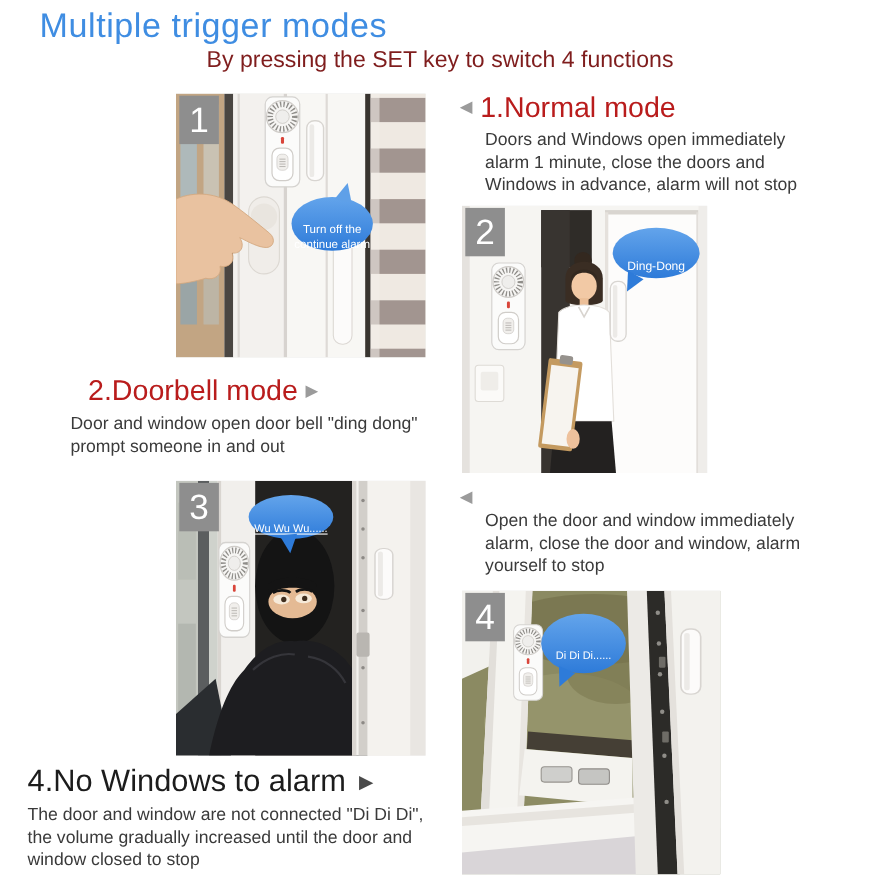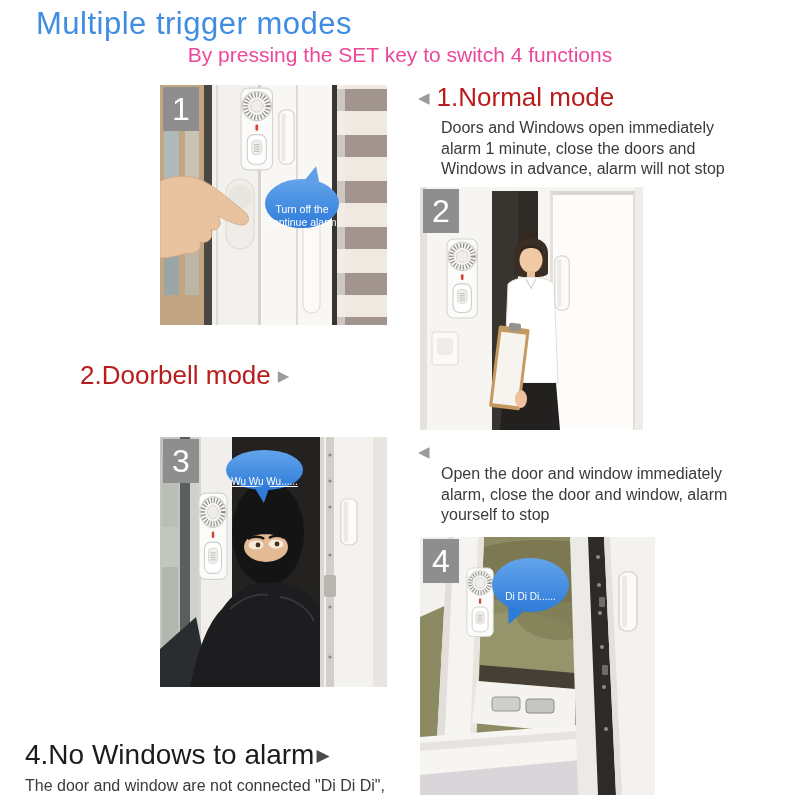--- a/index.html
+++ b/index.html
@@ -6,21 +6,21 @@
   body {
     width:800px; height:800px; background:#ffffff; position:relative;
     font-family:"Liberation Sans", sans-serif; overflow:hidden;
   }
   .title {
     position:absolute; top:6px; left:0; width:800px; text-align:left;
     font-size:31px; color:#3f8de2; letter-spacing:0.5px;padding-left:36px;
   }
   .subtitle {
     position:absolute; top:43px; left:0; width:800px; text-align:center;
-    font-size:21px; color:#ec4899;
+    font-size:21px; color:#7f1d1d;
   }
   .photo { position:absolute; overflow:hidden; background:#eee; }
   .photo svg { display:block; position:absolute; top:0; left:0; }
   .badge {
     position:absolute; top:2px; left:3px; width:36px; height:44px;
     background:#8e8e8e; color:#ffffff; font-size:32px;
     display:flex; align-items:center; justify-content:center; z-index:3;
   }
   .bubble {
     position:absolute; z-index:2;
@@ -46,25 +46,25 @@
   .b3 { left:66px;  top:13px; width:77px; height:40px; font-size:10px;text-decoration:underline; }
   .b4 { left:72px;  top:21px; width:77px; height:54px; font-size:10px; }
   .tb { position:absolute; }
   .heading-row { display:flex; align-items:center; gap:7px; }
   .arrow { font-size:15px; color:#9b9b9b; line-height:1; }
   .heading { font-size:26px; color:#b91c1c; white-space:nowrap; }
   .desc { font-size:16px; color:#3a3a3a; line-height:1.29; white-space:pre-line; margin-top:5px; }
   .tb1 { left:418px; top:82px;  width:378px; }
   .tb1 .desc, .tb3 .desc { margin-left:23px; }
   .tb2 { left:64px;  top:340px; width:390px; }
-  .tb2 .heading-row { padding-left:16px;margin-top:20px; }
+  .tb2 .heading-row { padding-left:16px; }
   .tb3 { left:418px; top:444px; width:378px; }
   .tb4 { left:25px;  top:694px; width:420px; }
   .tb4 .heading { font-size:28px; color:#1c1c1c; }
-  .tb4 .heading-row { gap:2px;margin-top:45px; }
+  .tb4 .heading-row { gap:12px; }
   .tb4 .arrow { color:#4a4a4a; font-size:17px; }
 </style>
 </head>
 <body>
 
 <svg width="0" height="0" style="position:absolute">
   <defs>
     <g id="alarm-sym">
       <rect x="2" y="2" width="56" height="146" rx="12" fill="#fbfbfa" stroke="#d5d3d0" stroke-width="2"></rect>
       <circle cx="30" cy="34" r="26" fill="#f6f5f3" stroke="#cfccc8" stroke-width="2"></circle>
@@ -190,27 +190,33 @@
       </g>
     <g>
       <rect x="12" y="145" width="26" height="33" rx="3" fill="#fbfaf8" stroke="#dedbd6"></rect>
       <rect x="17" y="151" width="16" height="17" rx="2" fill="#efede9"></rect>
     </g>
     <g>
         <use href="#alarm-sym" transform="translate(26,51) scale(0.54)"></use>
       </g>
   </svg>
   <div class="badge">2</div>
+  <div class="bubble b2">
+    <span class="tail tail-down"></span>
+    <span class="bubble-text">Ding-Dong</span>
+  </div>
 </div>
 
 <div class="tb tb2">
   <div class="heading-row">
     <span class="heading">2.Doorbell mode</span>
     <span class="arrow">▶</span>
   </div>
+  <div class="desc">Door and window open door bell "ding dong"
+prompt someone in and out</div>
 </div>
 
 <div class="photo photo3">
   <svg width="227" height="250" viewBox="0 0 227 250">
     <rect width="227" height="250" fill="#f2f0ed"></rect>
     <g>
       <rect x="0" y="0" width="20" height="250" fill="#c3c6bf"></rect>
       <rect x="2" y="20" width="16" height="70" fill="#b6bab2" opacity="0.7"></rect>
       <rect x="2" y="130" width="16" height="80" fill="#adb1a9" opacity="0.7"></rect>
       <rect x="20" y="0" width="10" height="250" fill="#5b5e5f"></rect>

